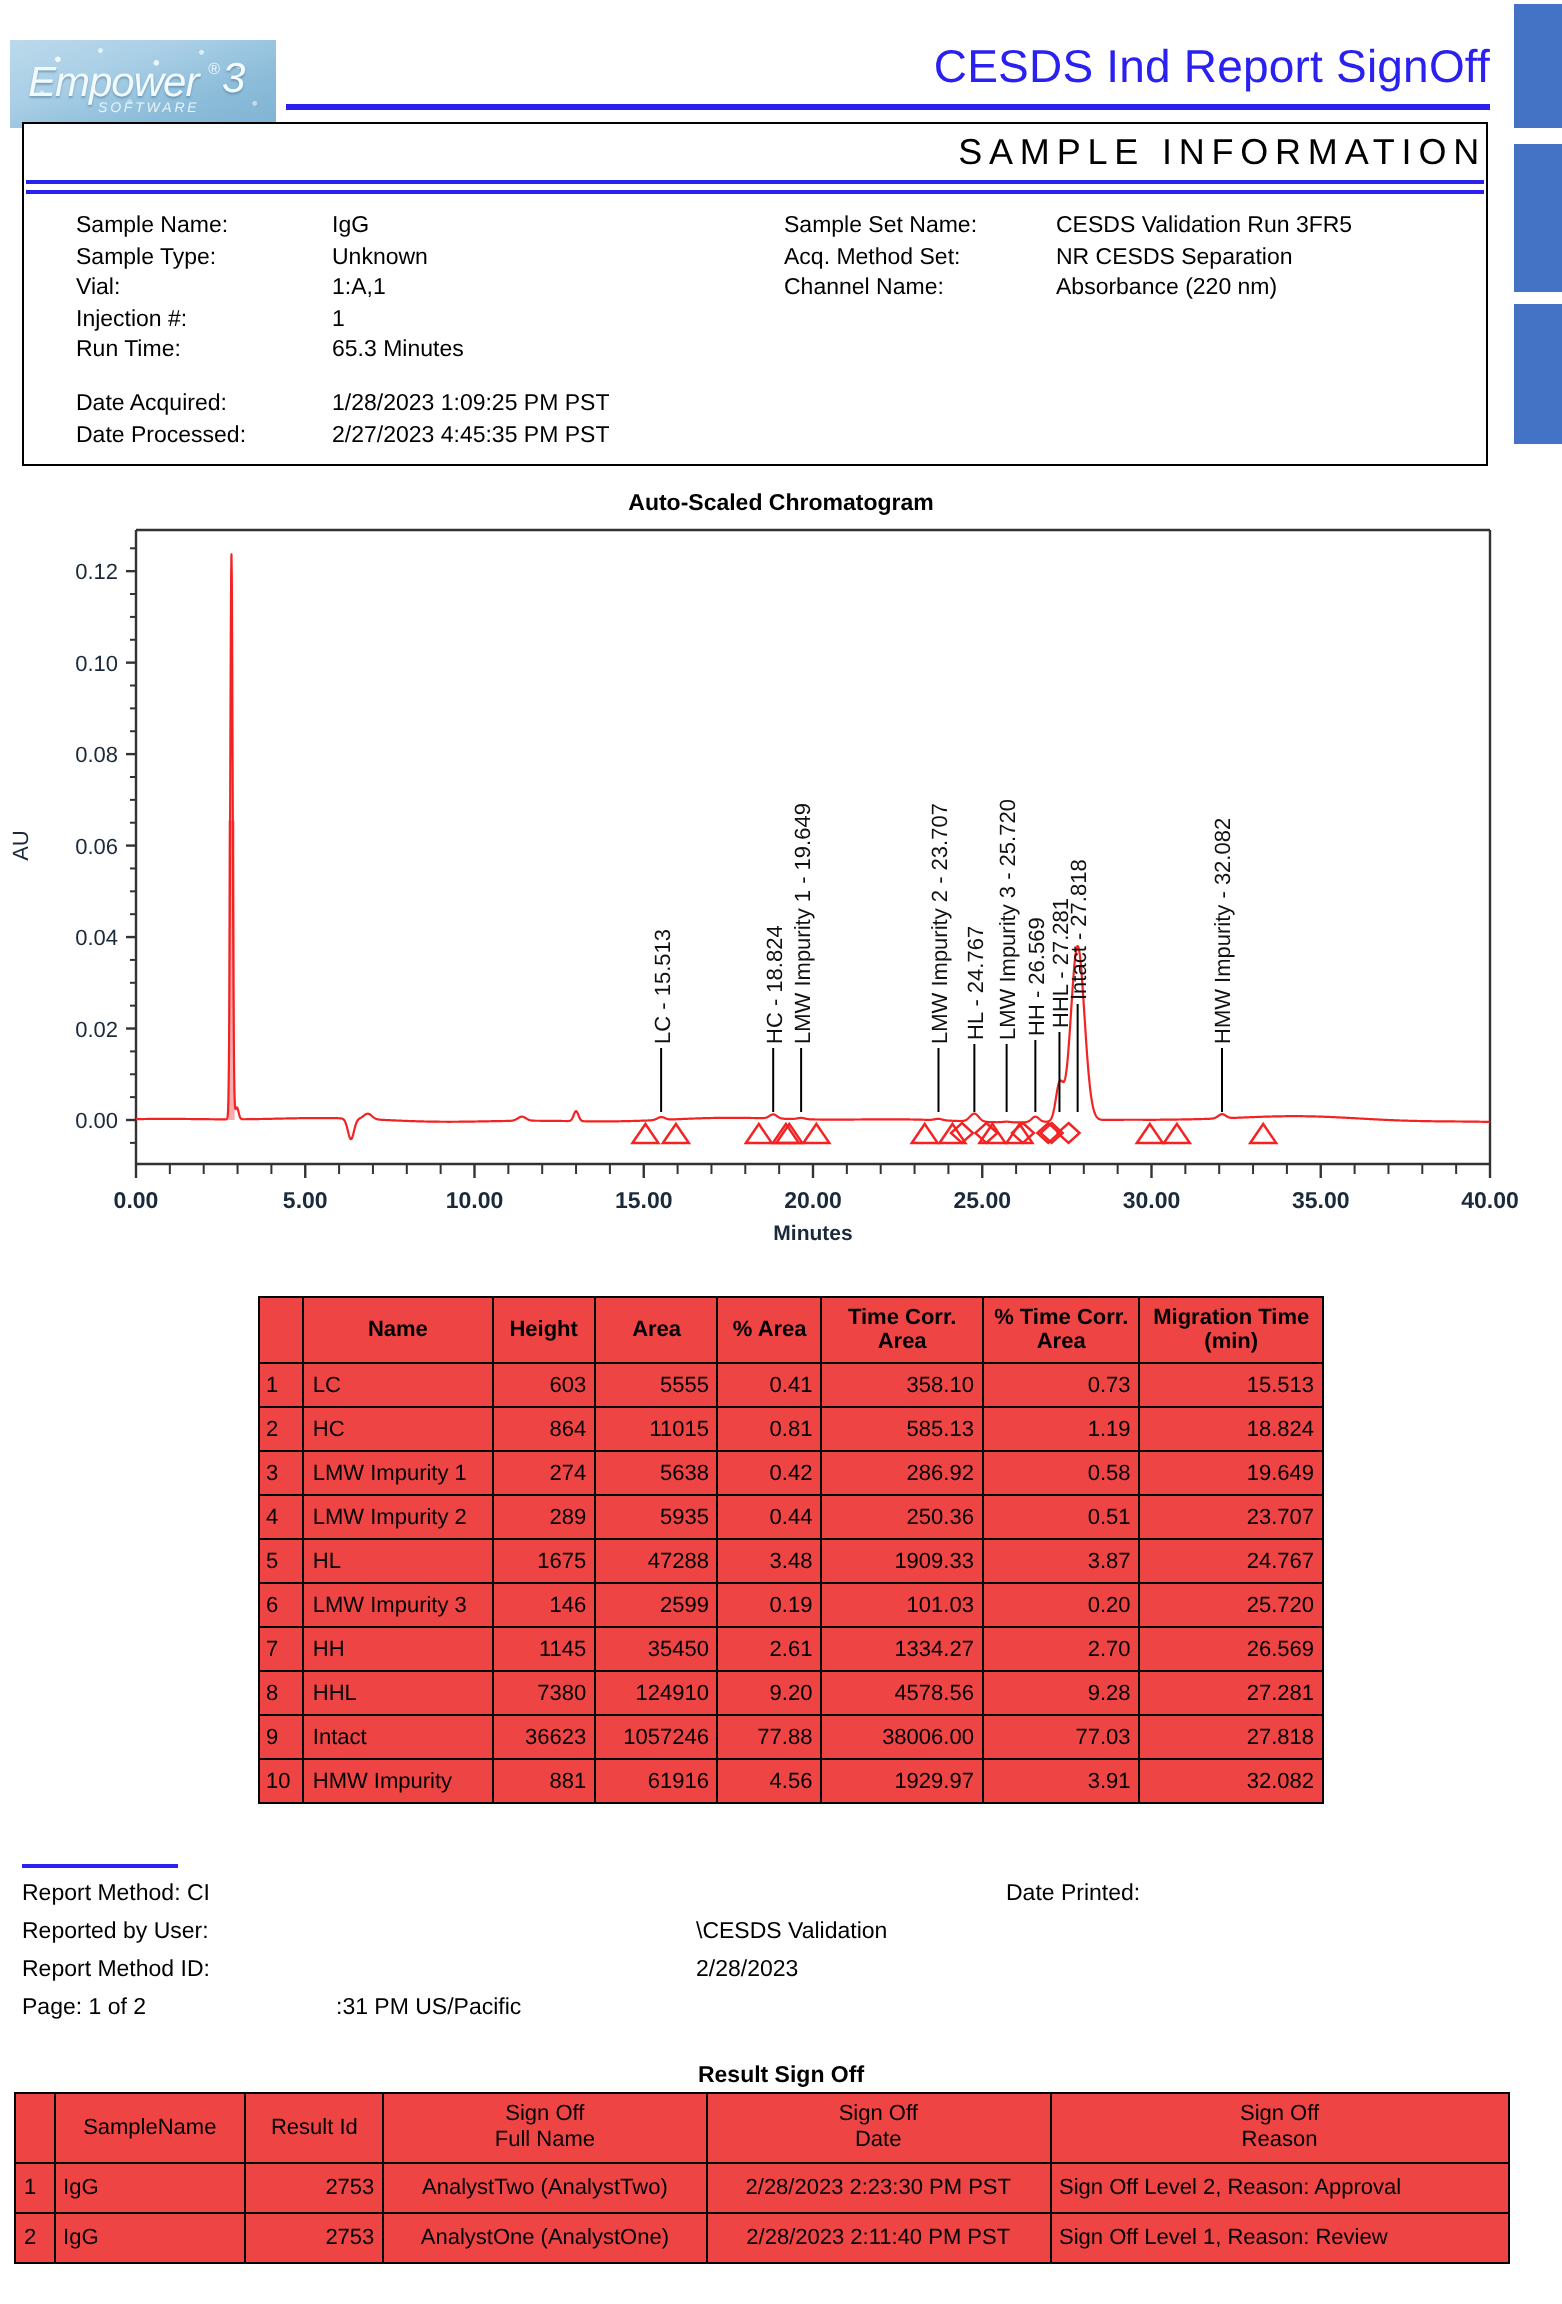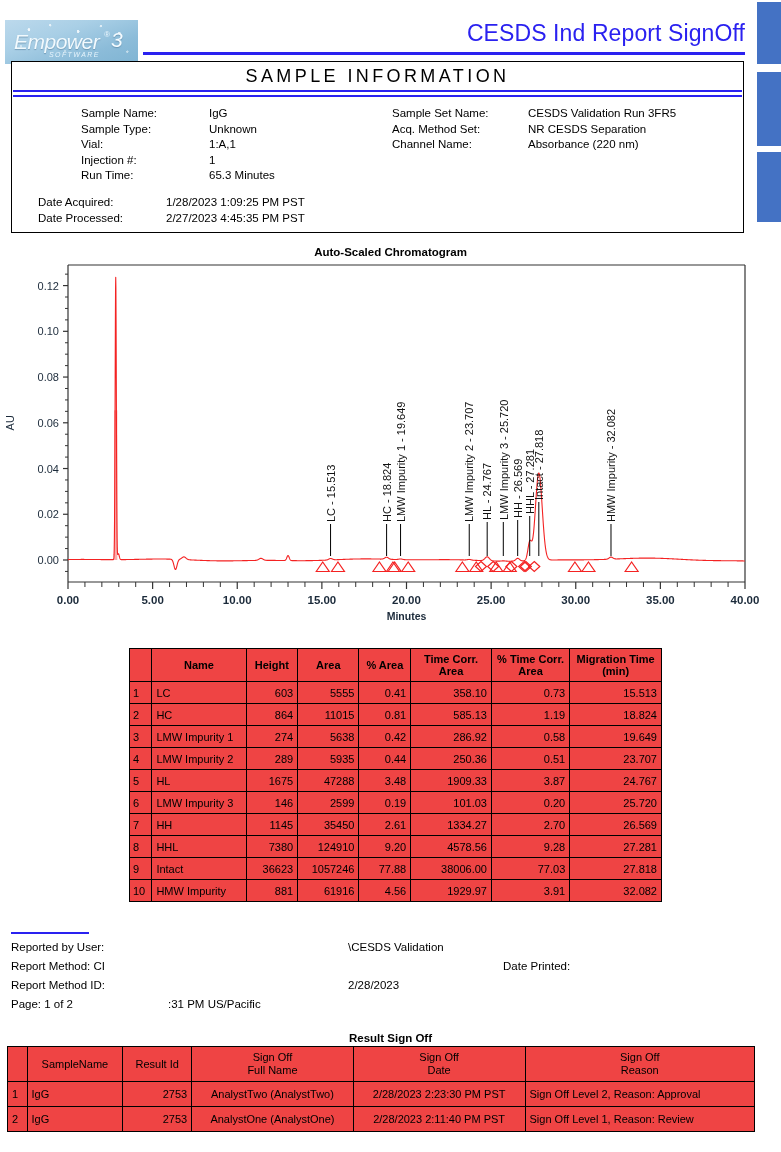--- a/index.html
+++ b/index.html
@@ -56,28 +56,28 @@
   .edge-bar.b1{top:2px;height:62px;}
   .edge-bar.b2{top:72px;height:74px;}
   .edge-bar.b3{top:152px;height:70px;}
 
   
   .sampleinfo{
     position:absolute;left:11px;top:61px;width:733px;height:172px;
     border:1px solid #000;box-sizing:border-box;background:#fff;
   }
   .si-title{
-    height:28px;line-height:28px;text-align:center;
+    height:28px;line-height:28px;text-align:right;
     font-size:18px;letter-spacing:3.4px;color:#000;
   }
   .si-rule{height:0;border-top:2px solid #2a21f0;border-bottom:2px solid #2a21f0;
      margin:0 1px;height:3px;}
   .si-body{position:relative;padding:10px 0 0 0;font-size:11.5px;line-height:15.6px;}
   .si-col{position:absolute;top:9px;}
-  .si-col.left{left:26px;margin-left:43px;}
+  .si-col.left{left:26px;}
   .si-col.right{left:380px;}
   .si-row{display:flex;}
   .si-lab{width:128px;flex:none;}
   .si-val{white-space:nowrap;}
   .si-col.right .si-lab{width:136px;}
   .si-dates{position:absolute;left:26px;top:98px;}
   .si-dates .si-lab{width:128px;}
 
   
   .chrom-title{
@@ -469,26 +469,26 @@
             <td class="num">3.91</td>
             <td class="num">32.082</td>
           </tr>
         </tbody>
     </table>
   </div>
 
   <div class="foot-rule"></div>
   <div class="footer">
     <div class="f-row">
+      <span class="f-a">Report Method: CI</span>
+      <span class="f-d">Date Printed:</span>
+    </div>
+    <div class="f-row">
       <span class="f-a">Reported by User:</span>
       <span class="f-c">\CESDS Validation</span>
-    </div>
-    <div class="f-row">
-      <span class="f-a">Report Method: CI</span>
-      <span class="f-d">Date Printed:</span>
     </div>
     <div class="f-row">
       <span class="f-a">Report Method ID:</span>
       <span class="f-c">2/28/2023</span>
     </div>
     <div class="f-row">
       <span class="f-a">Page: 1 of 2</span>
       <span class="f-b">:31 PM US/Pacific</span>
     </div>
   </div>

